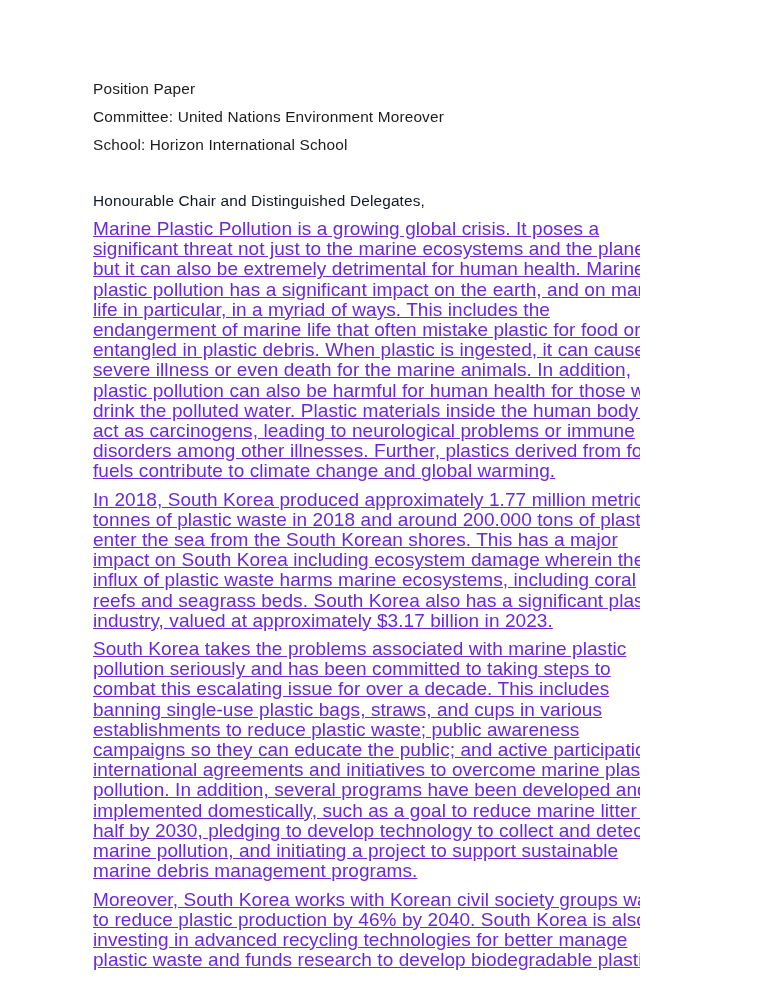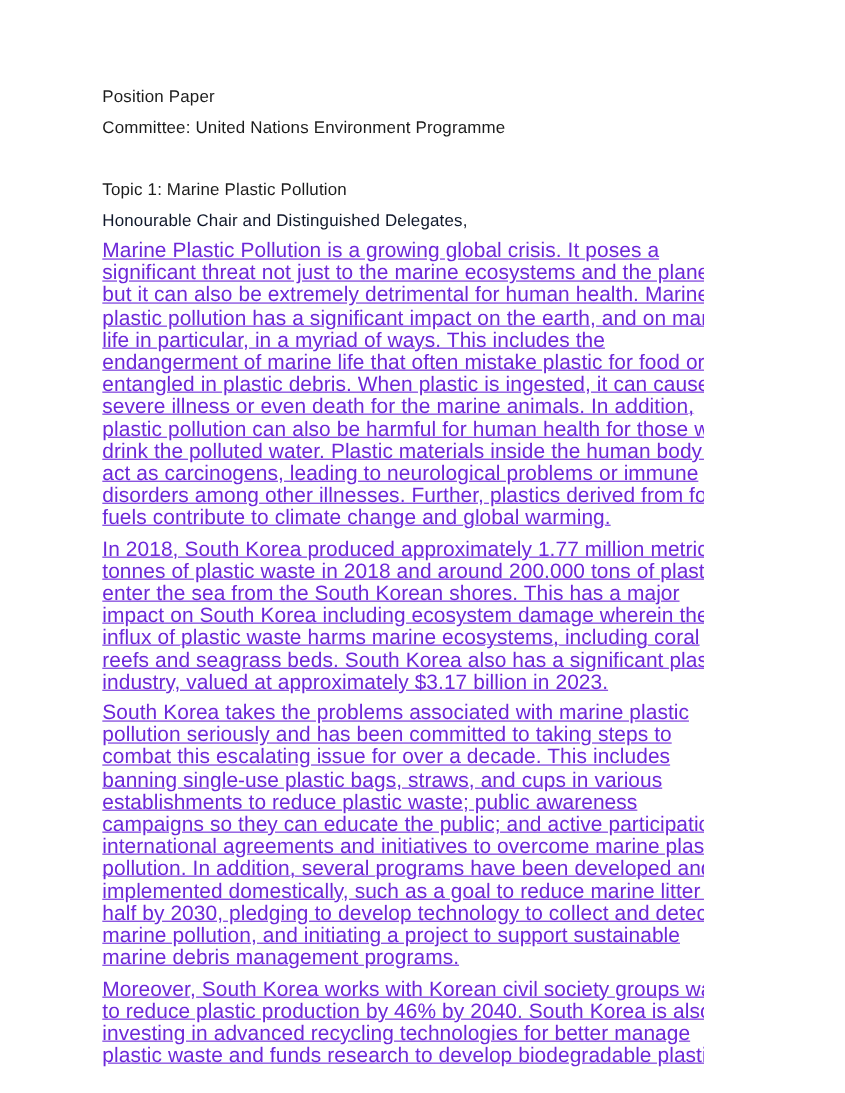--- a/index.html
+++ b/index.html
@@ -68,25 +68,25 @@
     margin-bottom: 0;
   }
 </style>
 </head>
 <body>
 
 <div class="page">
   <div class="doc-body">
 
     <p class="meta-line">Position Paper</p>
-    <p class="meta-line">Committee: United Nations Environment Programme</p>
+    <p class="meta-line">Committee: United Nations Environment Moreover</p>
+    <p class="meta-line">School: Horizon International School</p>
 
     <div class="spacer-line"></div>
 
-    <p class="section-heading">Topic 1: Marine Plastic Pollution</p>
 
     <p class="salutation">Honourable Chair and Distinguished Delegates,</p>
 
     <p class="body-para">Marine Plastic Pollution is a growing global crisis. It poses a significant threat not just to the marine ecosystems and the planet, but it can also be extremely detrimental for human health. Marine plastic pollution has a significant impact on the earth, and on marine life in particular, in a myriad of ways. This includes the endangerment of marine life that often mistake plastic for food or get entangled in plastic debris. When plastic is ingested, it can cause severe illness or even death for the marine animals. In addition, plastic pollution can also be harmful for human health for those who drink the polluted water. Plastic materials inside the human body can act as carcinogens, leading to neurological problems or immune disorders among other illnesses. Further, plastics derived from fossil fuels contribute to climate change and global warming.</p>
     <p class="body-para">In 2018, South Korea produced approximately 1.77 million metric tonnes of plastic waste in 2018 and around 200.000 tons of plastic enter the sea from the South Korean shores. This has a major impact on South Korea including ecosystem damage wherein the influx of plastic waste harms marine ecosystems, including coral reefs and seagrass beds. South Korea also has a significant plastics industry, valued at approximately $3.17 billion in 2023.</p>
     <p class="body-para">South Korea takes the problems associated with marine plastic pollution seriously and has been committed to taking steps to combat this escalating issue for over a decade. This includes banning single-use plastic bags, straws, and cups in various establishments to reduce plastic waste; public awareness campaigns so they can educate the public; and active participation in international agreements and initiatives to overcome marine plastic pollution. In addition, several programs have been developed and implemented domestically, such as a goal to reduce marine litter by half by 2030, pledging to develop technology to collect and detect marine pollution, and initiating a project to support sustainable marine debris management programs.</p>
     <p class="body-para">Moreover, South Korea works with Korean civil society groups wants to reduce plastic production by 46% by 2040. South Korea is also investing in advanced recycling technologies for better manage plastic waste and funds research to develop biodegradable plastics.</p>
 
   </div>
 </div>

